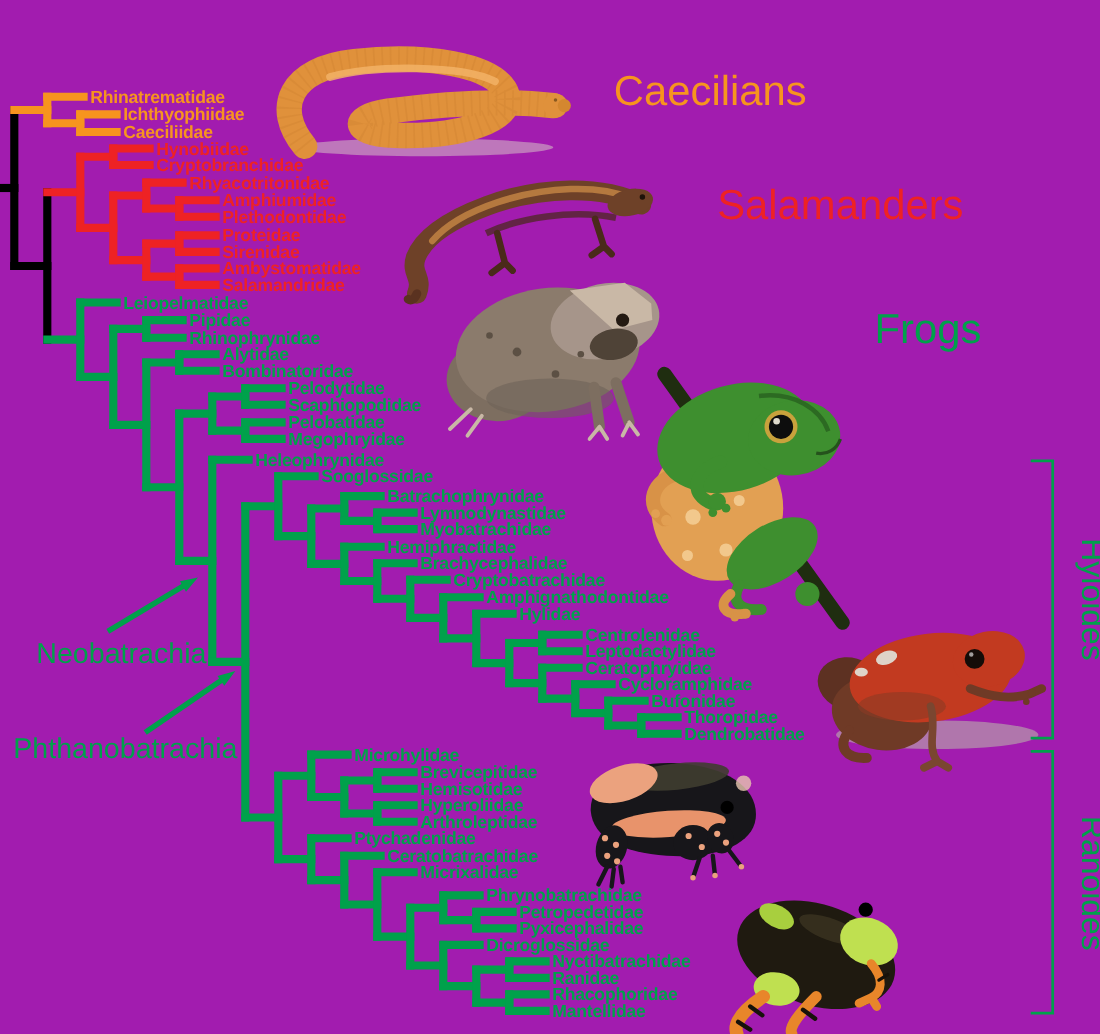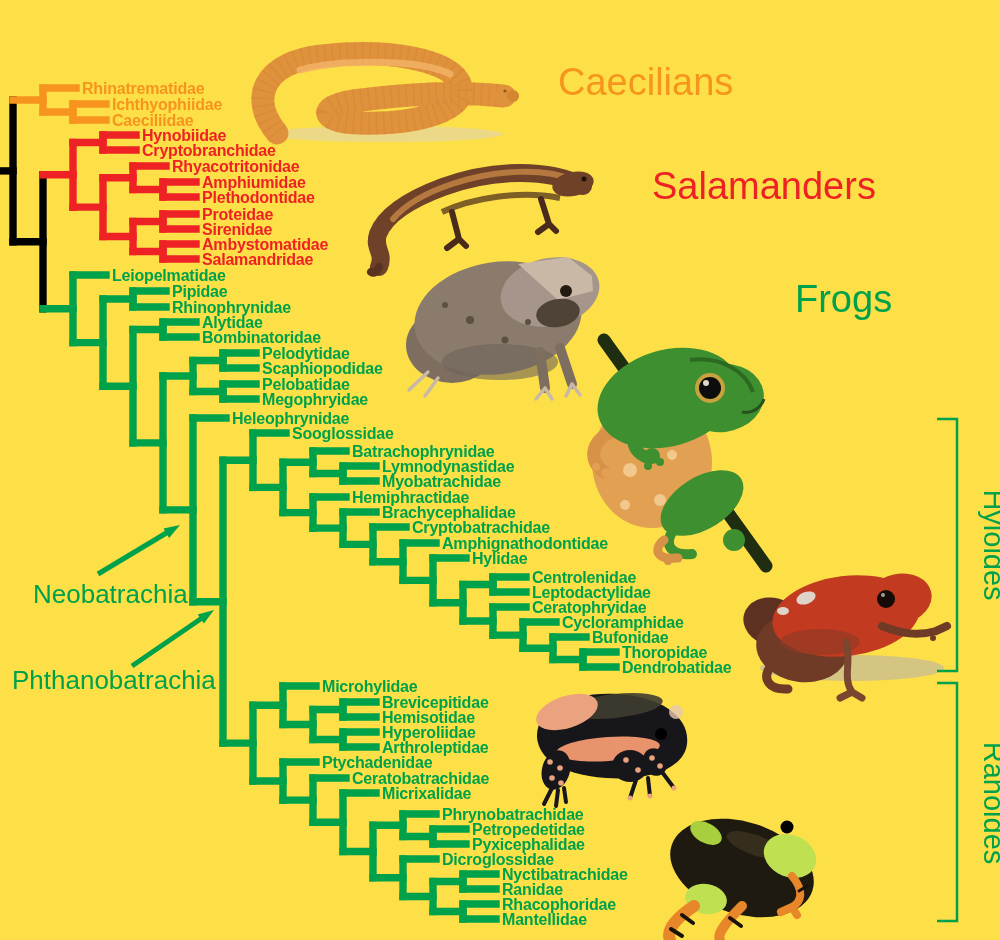--- a/index.html
+++ b/index.html
@@ -1,16 +1,16 @@
 <!DOCTYPE html>
 <html><head>
 <meta charset="utf-8">
 <style>
   html,body{margin:0;padding:0;background:#ffffff;}
-  #stage{position:relative;width:1000px;height:940px;background:#fde047;overflow:hidden;
+  #stage{position:relative;width:1000px;height:940px;background:#a21caf;overflow:hidden;
          font-family:"Liberation Sans", sans-serif;}
   svg{display:block;}
   text{font-family:"Liberation Sans", sans-serif;}
   .leaf-label{font-weight:bold;font-size:16px;letter-spacing:-0.2px;}
   .big-title{font-size:38px;}
   .mid-title{font-size:26px;}
   .side-title{font-size:29px;}
 </style>
 </head>
 <body>

